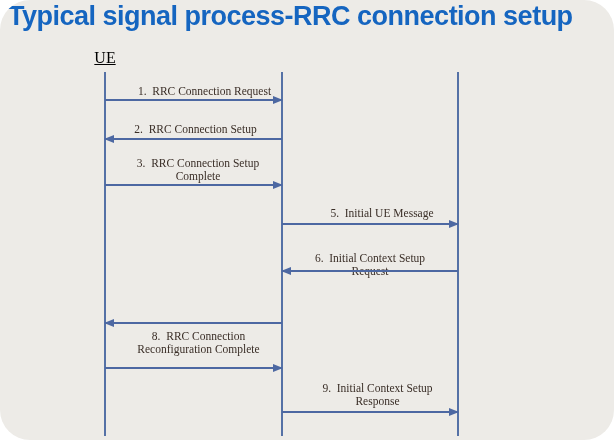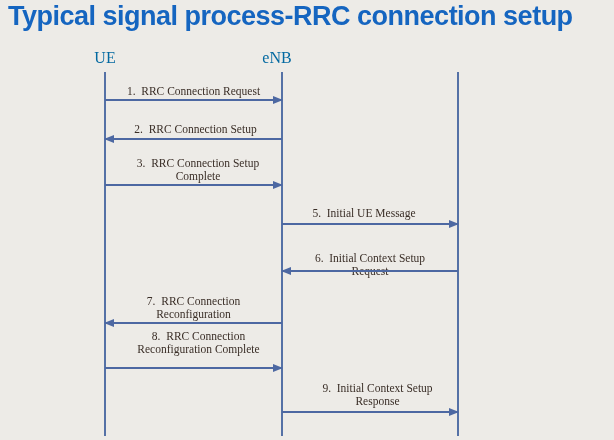--- a/index.html
+++ b/index.html
@@ -6,20 +6,21 @@
     margin: 0;
     padding: 0;
   }
   .page {
     position: relative;
     width: 614px;
     height: 440px;
     background: #edebe7;
     overflow: hidden;
     font-family: "Liberation Serif", serif;
+    border-radius: 30px;
   }
   .title {
     position: absolute;
     top: 1px;
     left: 8px;
     margin: 0;
     font-family: "Liberation Sans", sans-serif;
     font-weight: bold;
     font-size: 27px;
     letter-spacing: -0.5px;
@@ -33,21 +34,22 @@
     width: 614px;
     height: 440px;
   }
   .entity-label {
     position: absolute;
     top: 49px;
     width: 90px;
     text-align: center;
     font-family: "Liberation Serif", serif;
     font-size: 16px;
-    color: #0369a1;
+    color: #000000;
+    text-decoration: underline;
   }
   .lifeline {
     position: absolute;
     top: 72px;
     height: 364px;
     width: 2px;
     background: #5571a6;
   }
   .msg-label {
     position: absolute;
@@ -83,55 +85,52 @@
 </style>
 </head>
 <body>
 
 <div class="page">
   <h1 class="title">Typical signal process-RRC connection setup</h1>
 
   <div class="diagram">
 
     <div class="entity-label" style="left:60px;">UE</div>
-    <div class="entity-label" style="left:232px;">eNB</div>
 
     <div class="lifeline" style="left:104px;"></div>
     <div class="lifeline" style="left:281px;"></div>
     <div class="lifeline" style="left:457px;"></div>
 
-    <div class="msg-label" style="left:105px;width:177px;top:97px;">1.&nbsp; RRC Connection Request</div>
+    <div class="msg-label" style="left:116px;width:177px;top:97px;">1.&nbsp; RRC Connection Request</div>
     <div class="arrow right" style="left:105px;width:177px;top:99px;">
         <i class="head"></i>
       </div>
 
     <div class="msg-label" style="left:105px;width:181px;top:135px;">2.&nbsp; RRC Connection Setup</div>
     <div class="arrow left" style="left:105px;width:177px;top:138px;">
         <i class="head"></i>
       </div>
 
     <div class="msg-label" style="left:105px;width:186px;top:182px;">3.&nbsp; RRC Connection Setup
 Complete</div>
     <div class="arrow right" style="left:105px;width:177px;top:184px;">
         <i class="head"></i>
       </div>
 
-    <div class="msg-label" style="left:276px;width:176px;top:219px;">5.&nbsp; Initial UE Message</div>
+    <div class="msg-label" style="left:294px;width:176px;top:219px;">5.&nbsp; Initial UE Message</div>
     <div class="arrow right" style="left:282px;width:176px;top:223px;">
         <i class="head"></i>
       </div>
 
     <div class="msg-label" style="left:282px;width:176px;top:265px;margin-top:12px;">6.&nbsp; Initial Context Setup
 Request</div>
     <div class="arrow left" style="left:282px;width:176px;top:270px;">
         <i class="head"></i>
       </div>
 
-    <div class="msg-label" style="left:105px;width:177px;top:320px;">7.&nbsp; RRC Connection
-Reconfiguration</div>
     <div class="arrow left" style="left:105px;width:177px;top:322px;">
         <i class="head"></i>
       </div>
 
     <div class="msg-label" style="left:105px;width:163px;top:355px;padding-left:12px;">8.&nbsp; RRC Connection
 Reconfiguration Complete</div>
     <div class="arrow right" style="left:105px;width:177px;top:367px;">
         <i class="head"></i>
       </div>
 

